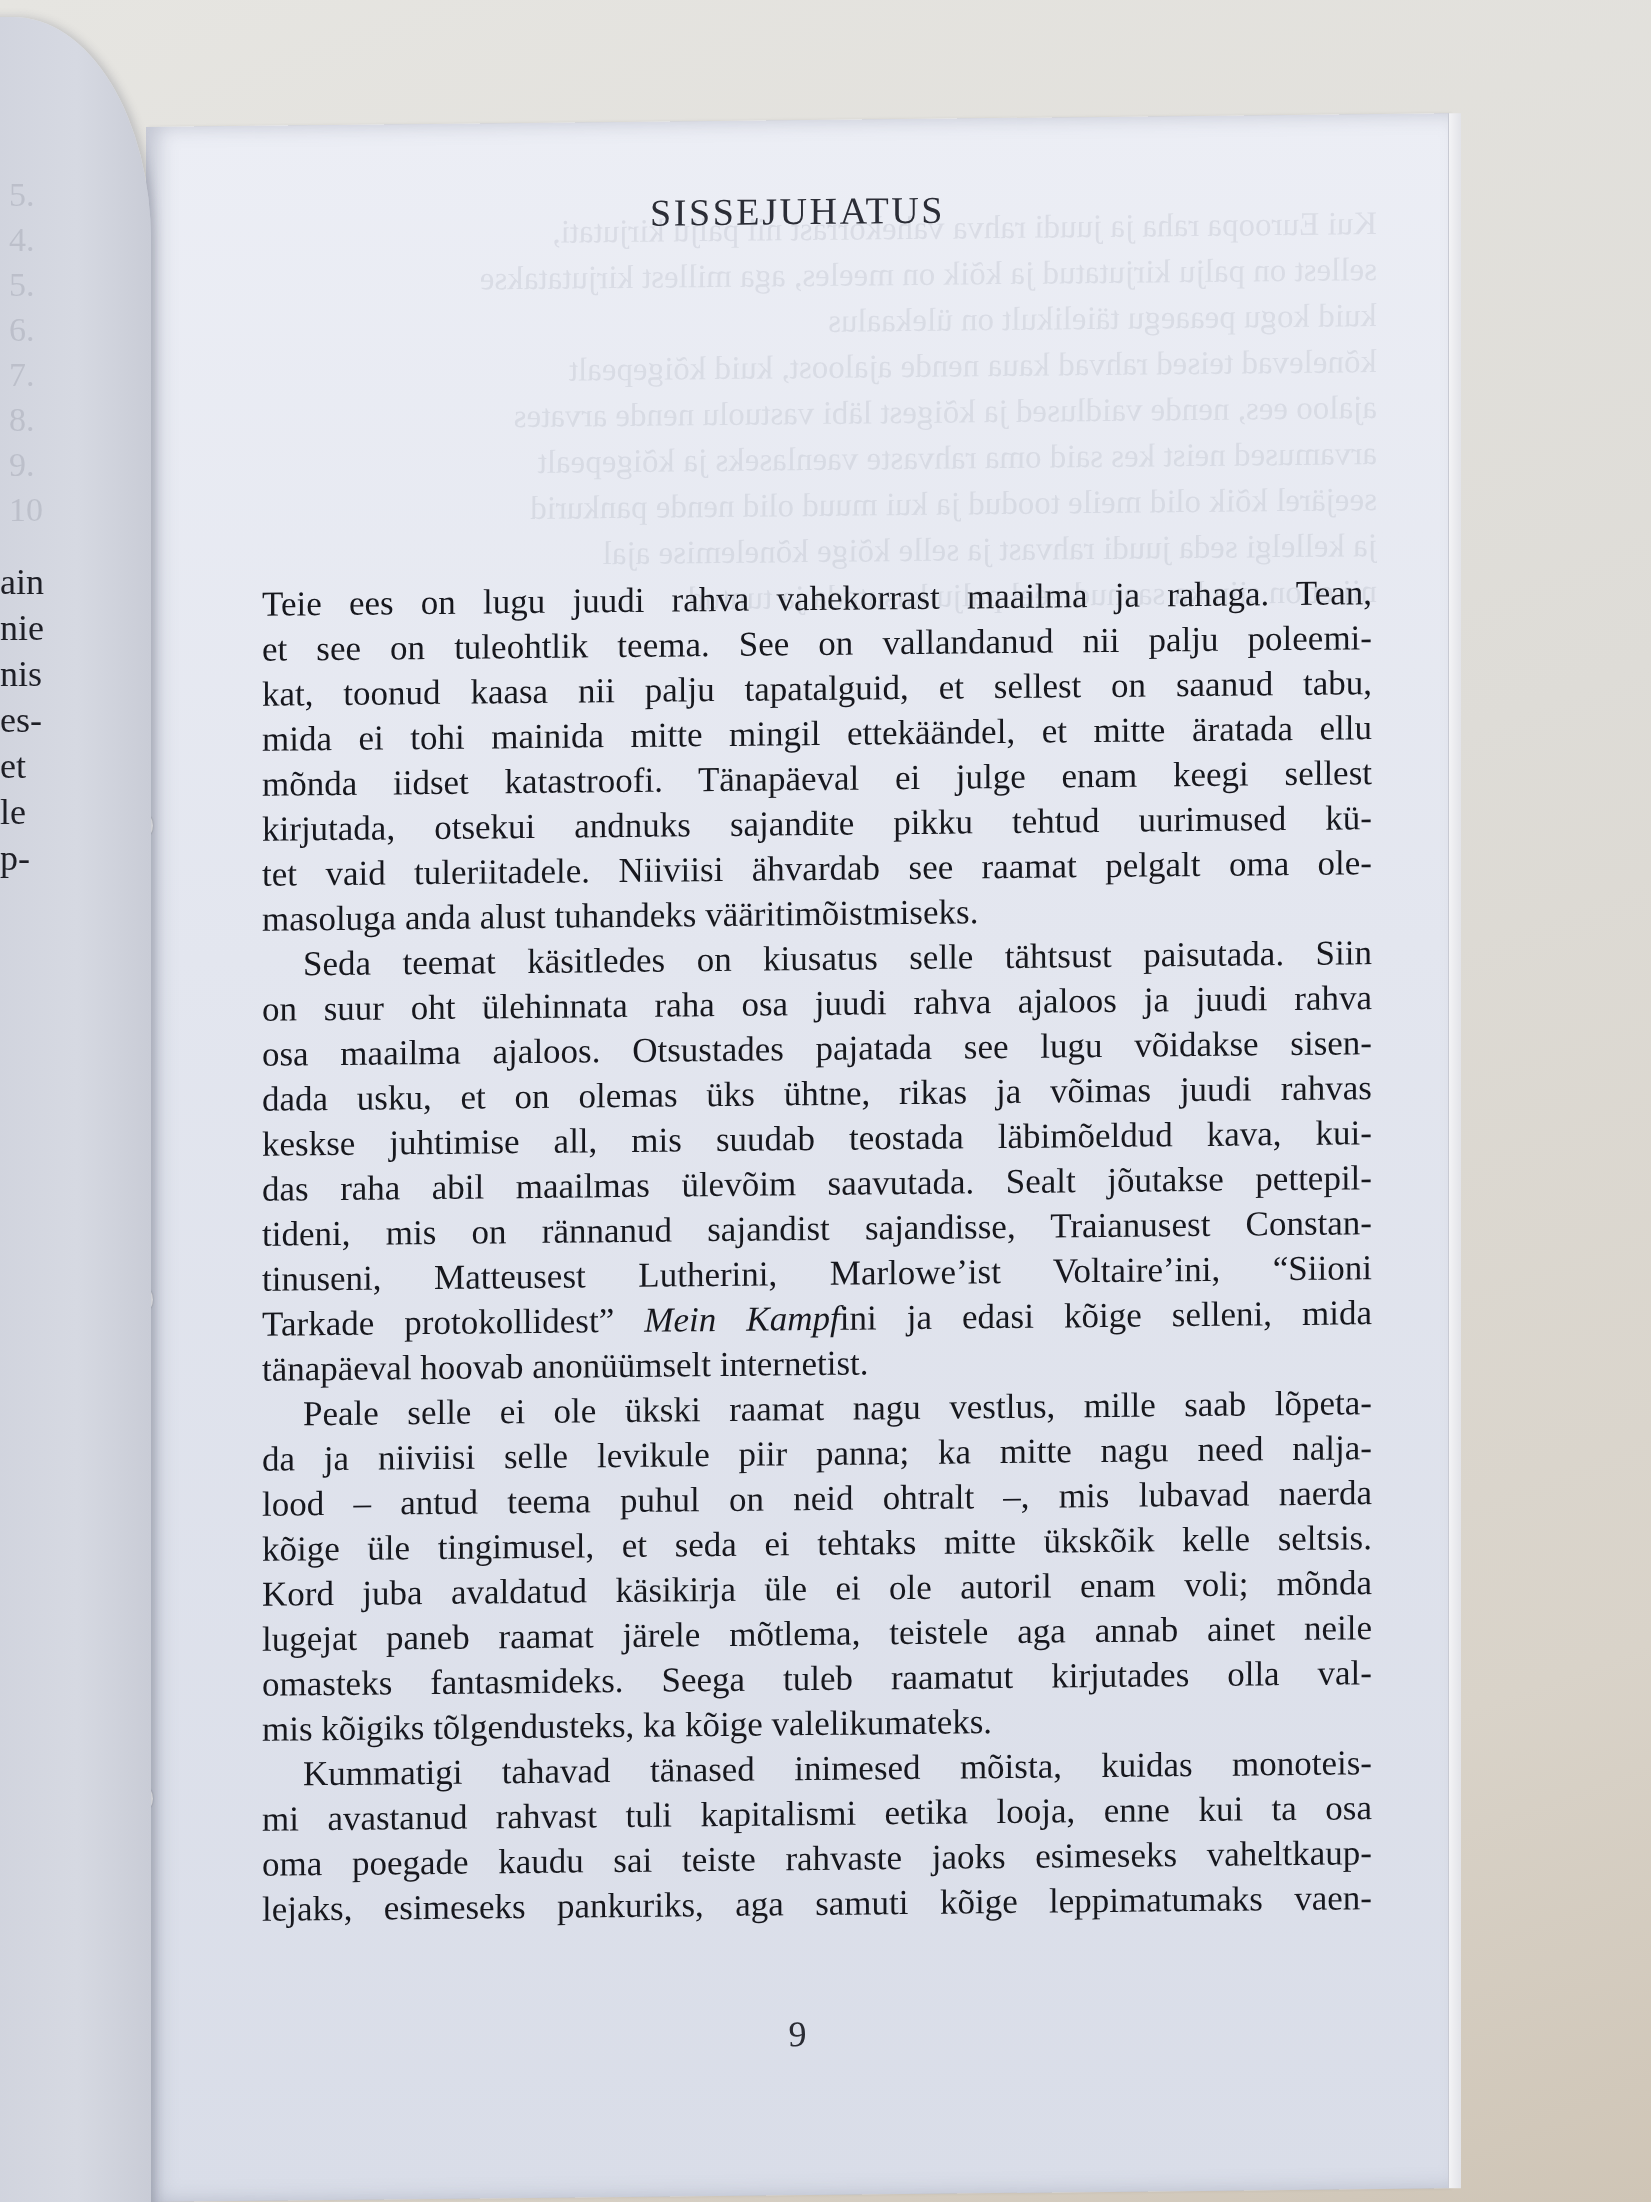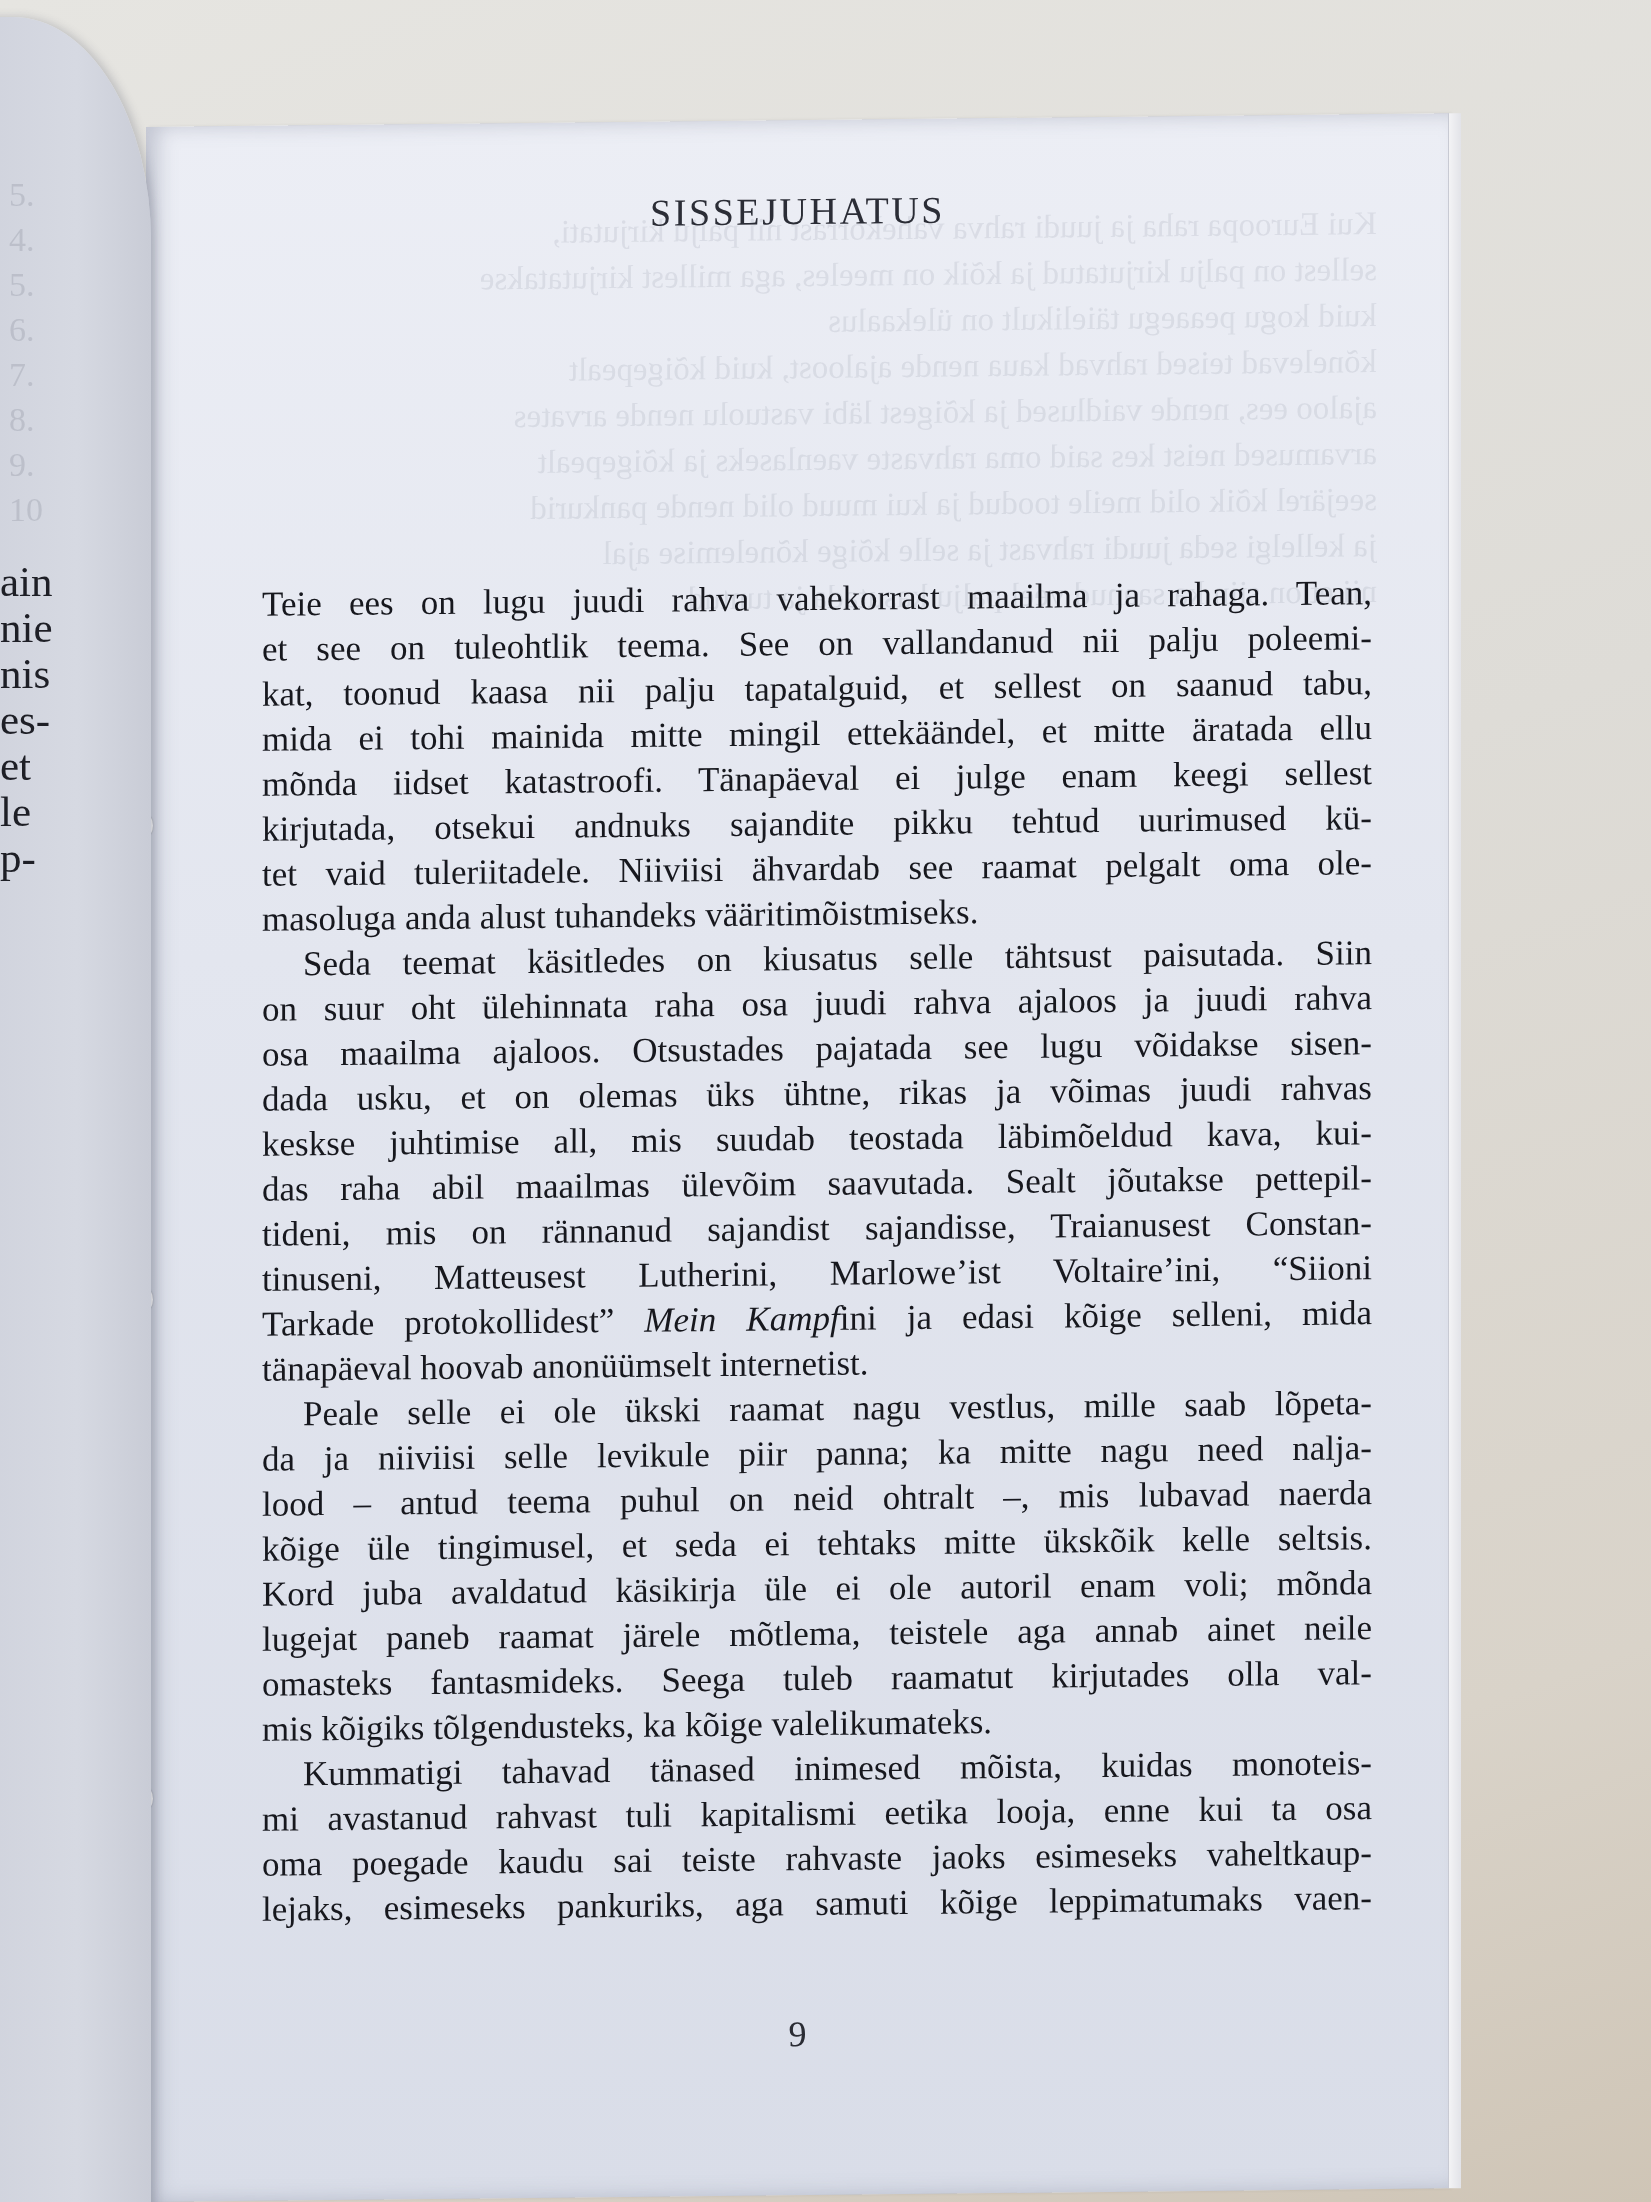--- a/index.html
+++ b/index.html
@@ -15,21 +15,21 @@
     border-top-right-radius: 138px 224px;
     box-shadow: 3.4px 0 8.6px rgba(80,85,100,0.25);
     z-index: 2;
   }
   .left-ghost {
     position: absolute; left: 43px; top: 155px; color: rgba(90,95,110,0.18);
     font-size: 34px; line-height: 45px; white-space: pre;
   }
   .left-text {
     position: absolute; left: 34px; top: 542px; color: #1e1f26;
-    font-size: 43px; line-height: 46px;
+    font-size: 36px; line-height: 46px;
   }
   .left-text div { white-space: nowrap; }
   
   .page {
     position: absolute; left: 146px; top: 127px; width: 1303px; height: 2075px;
     background: linear-gradient(180deg, #eceef5 0%, #e3e6ef 40%, #d9dde8 100%);
     transform: skewY(-0.6deg);
     transform-origin: left top;
     box-shadow: inset 12px 0 19px rgba(120,125,145,0.35), 2.6px 0 3.4px rgba(0,0,0,0.08);
     z-index: 1;

